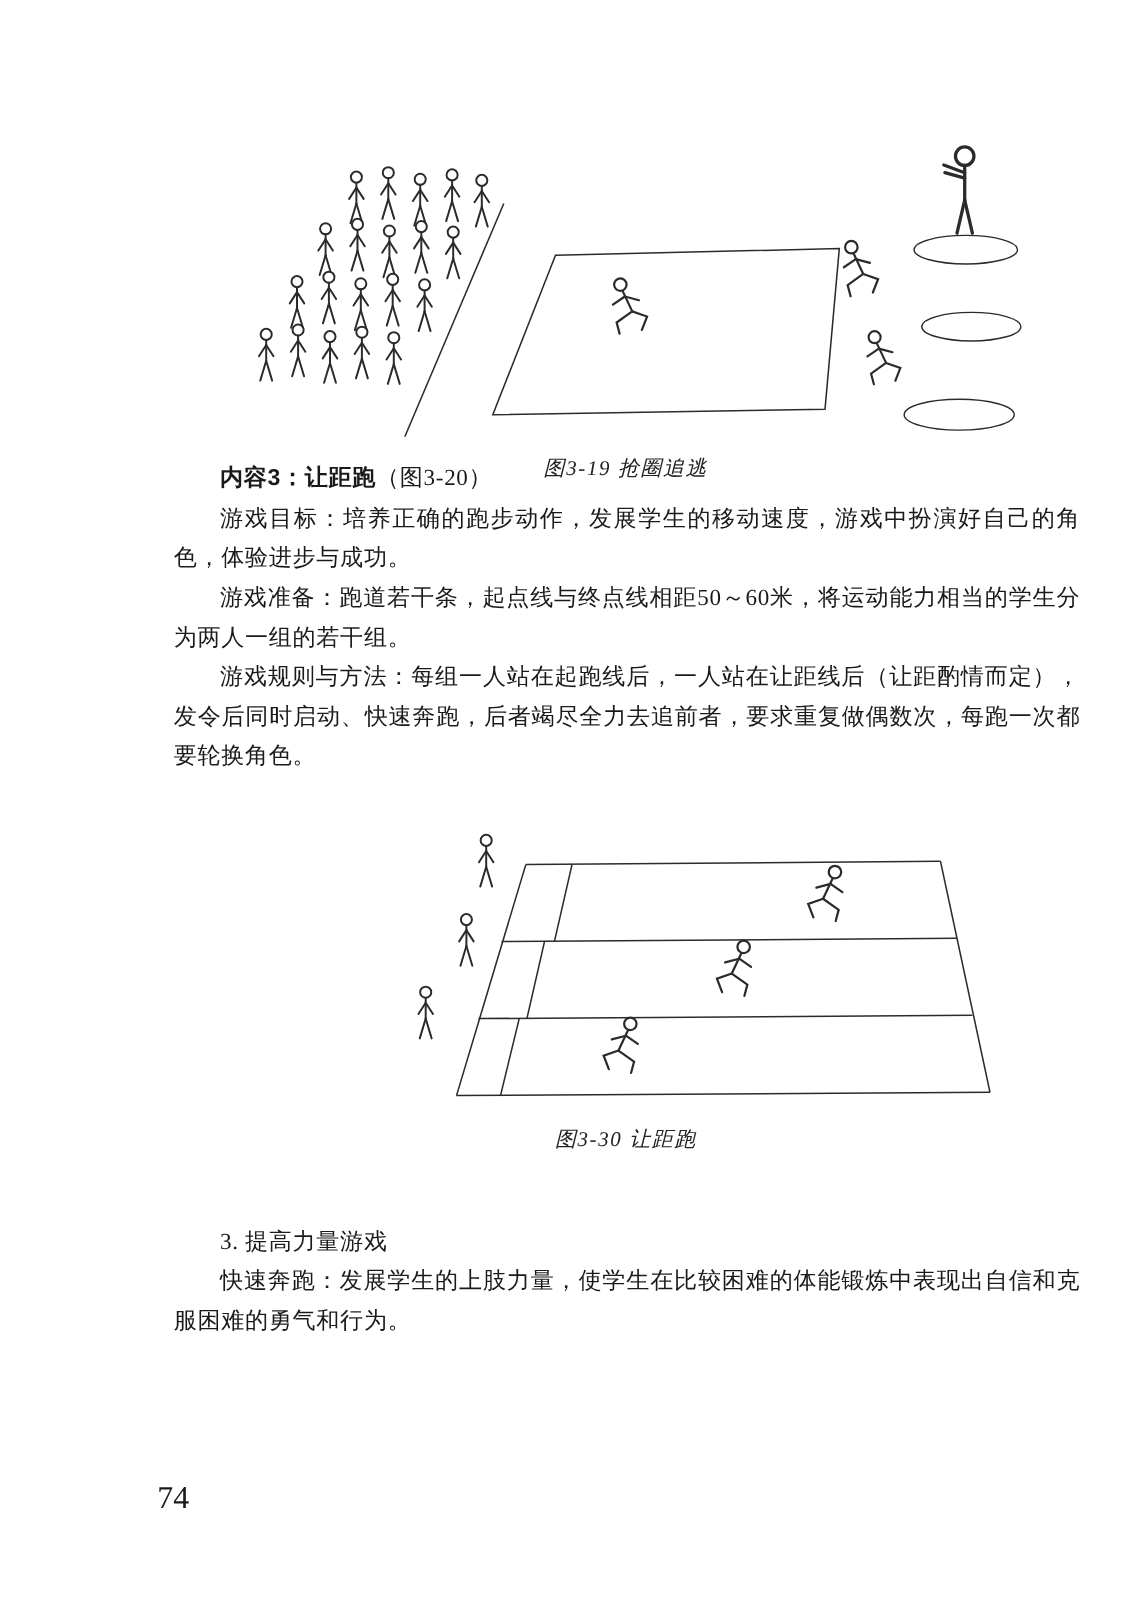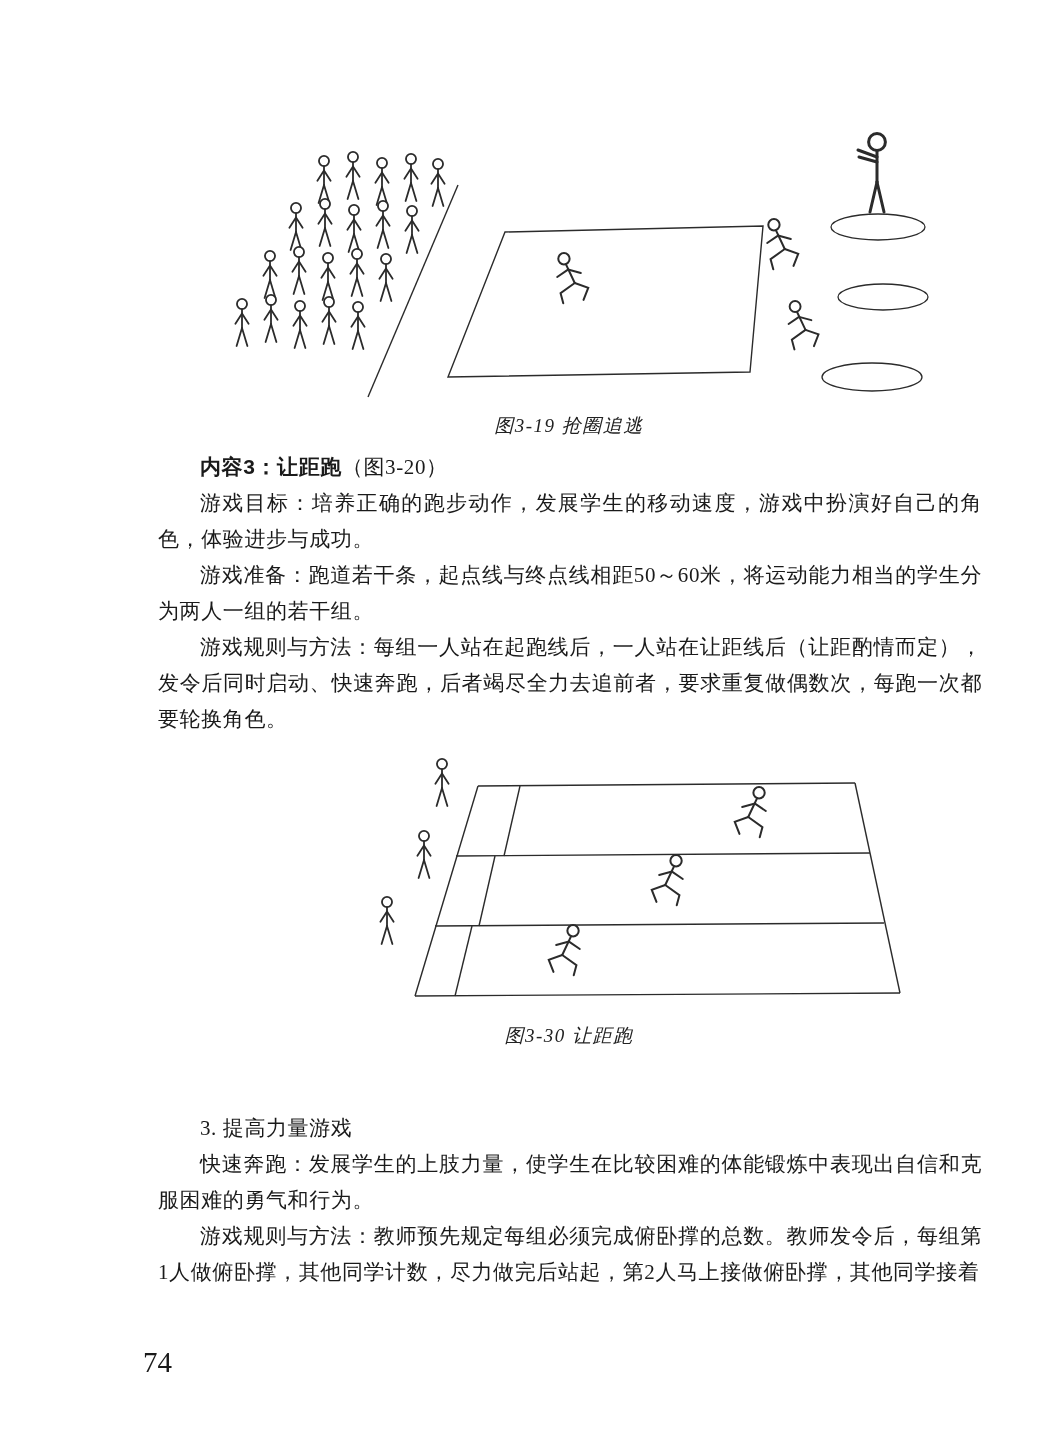--- a/index.html
+++ b/index.html
@@ -98,21 +98,21 @@
 
     <ellipse cx="678" cy="127" rx="47" ry="13" fill="none" stroke="#2b2b2b" stroke-width="1.3"></ellipse>
     <ellipse cx="683" cy="197" rx="45" ry="13" fill="none" stroke="#2b2b2b" stroke-width="1.3"></ellipse>
     <ellipse cx="672" cy="277" rx="50" ry="14" fill="none" stroke="#2b2b2b" stroke-width="1.3"></ellipse>
 
     <use href="#prun" transform="translate(625,200) scale(-1.3,1.3)"></use>
   </svg>
 
   <div class="caption" style="top:413px;">图3-19 抢圈追逃</div>
 
-  <div class="textblock" style="top:449px;">
+  <div class="textblock" style="top:416px;">
     <p><span class="bh">内容3：让距跑</span><span class="figref">（图3-20）</span></p>
     <p>游戏目标：培养正确的跑步动作，发展学生的移动速度，游戏中扮演好自己的角色，体验进步与成功。</p>
     <p>游戏准备：跑道若干条，起点线与终点线相距50～60米，将运动能力相当的学生分为两人一组的若干组。</p>
     <p>游戏规则与方法：每组一人站在起跑线后，一人站在让距线后（让距酌情而定），发令后同时启动、快速奔跑，后者竭尽全力去追前者，要求重复做偶数次，每跑一次都要轮换角色。</p>
   </div>
 
   <svg class="fig" style="left:280px; top:728px;" width="600" height="290" viewBox="0 0 600 290">
     <g stroke="#2b2b2b" stroke-width="1.4" fill="none">
       <line x1="148" y1="58" x2="525" y2="55"></line>
       <line x1="126" y1="128" x2="540" y2="125"></line>
@@ -130,18 +130,17 @@
     <use href="#prun" transform="translate(398,58) scale(1.35)"></use>
     <use href="#prun" transform="translate(315,126) scale(1.35)"></use>
     <use href="#prun" transform="translate(212,196) scale(1.35)"></use>
   </svg>
 
   <div class="caption" style="top:1023px;">图3-30 让距跑</div>
 
   <div class="textblock" style="top:1110px;">
     <p>3. 提高力量游戏</p>
     <p>快速奔跑：发展学生的上肢力量，使学生在比较困难的体能锻炼中表现出自信和克服困难的勇气和行为。</p>
-    <p>游戏规则与方法：教师预先规定每组必须完成俯卧撑的总数。教师发令后，每组第1人做俯卧撑，其他同学计数，尽力做完后站起，第2人马上接做俯卧撑，其他同学接着</p>
   </div>
 
   <div class="pagenum">74</div>
 
 </div>
 
 </body></html>

